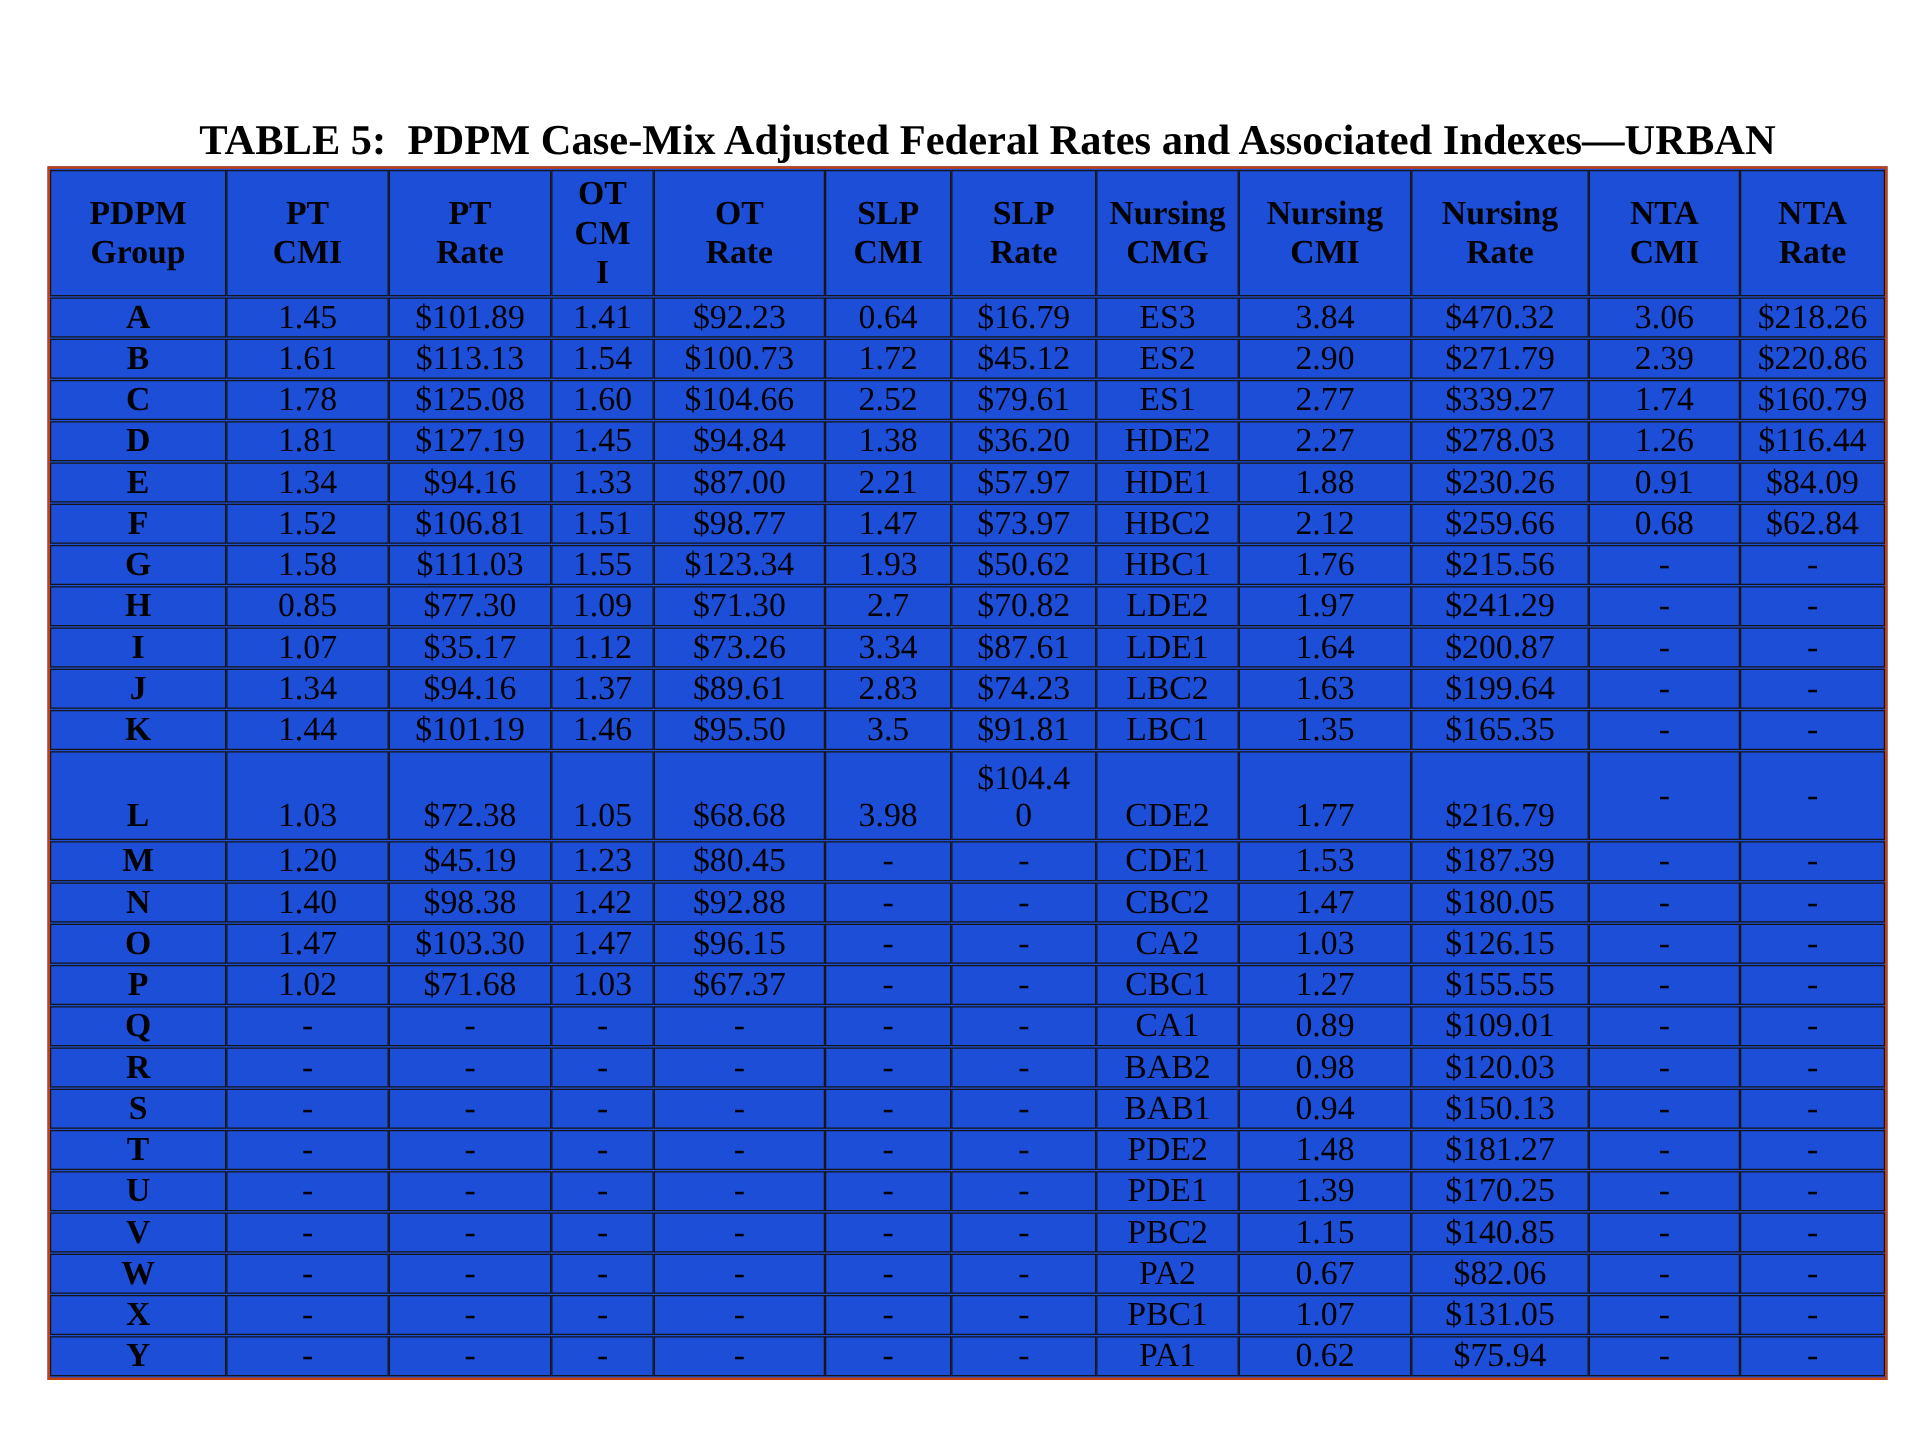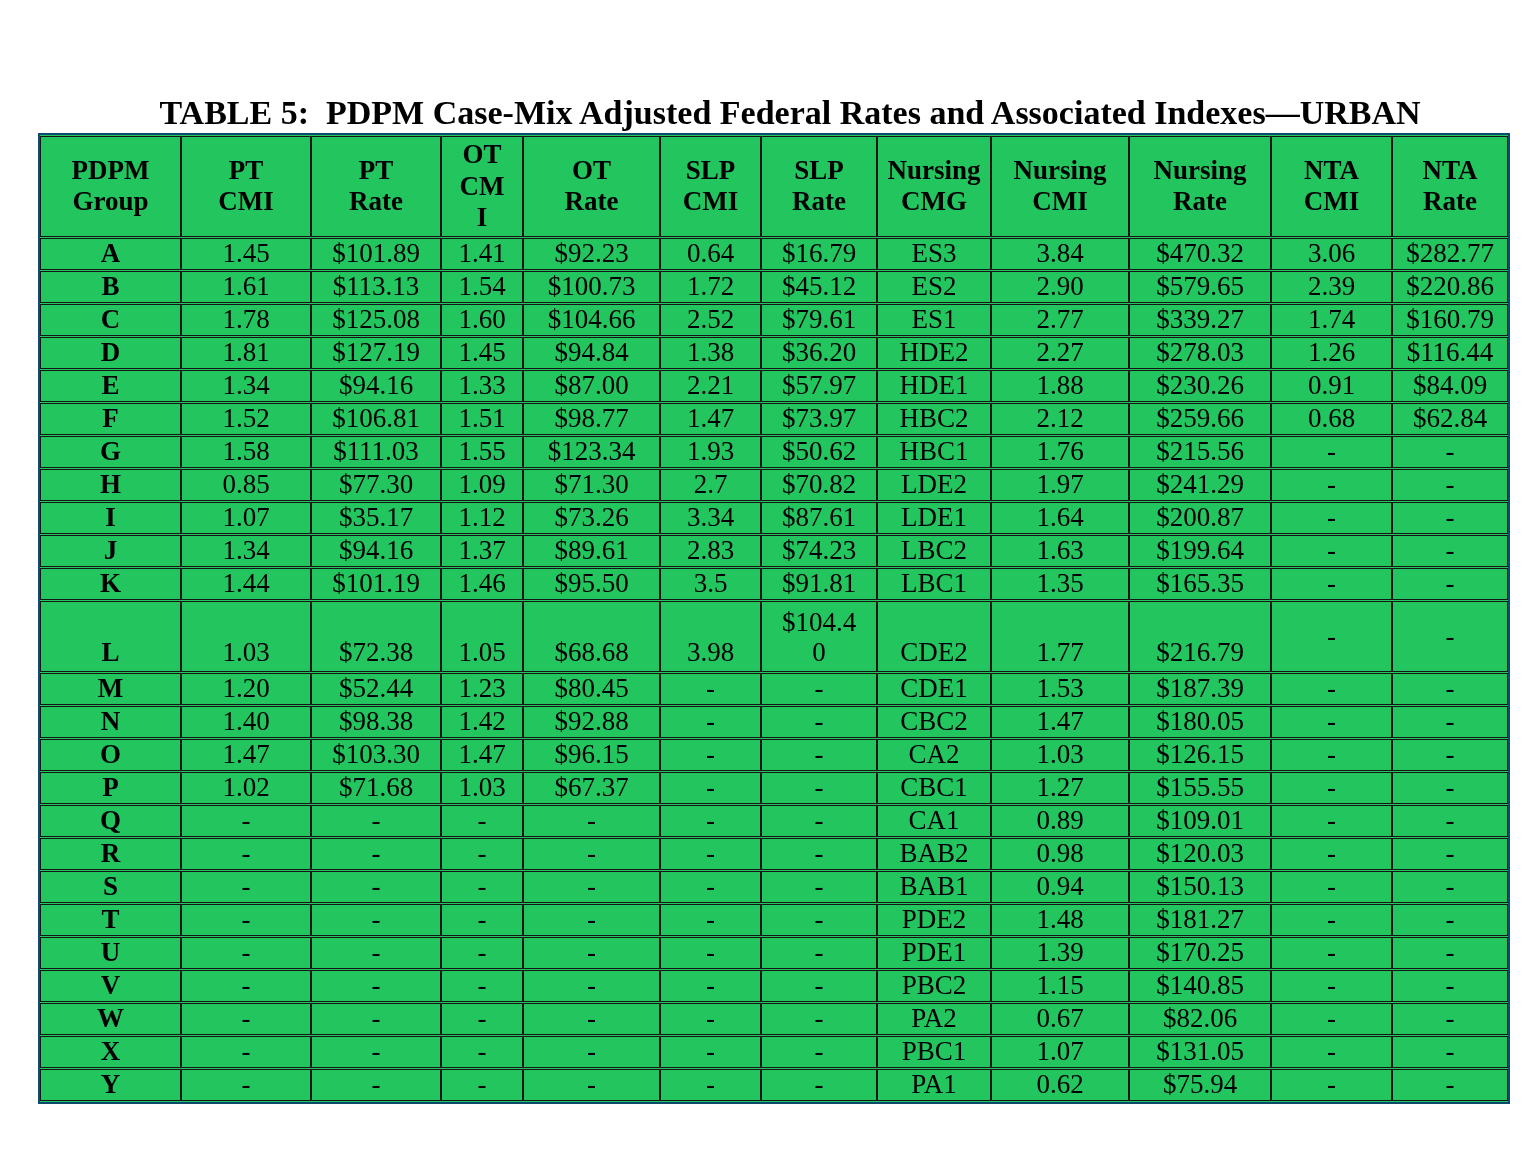--- a/index.html
+++ b/index.html
@@ -24,24 +24,24 @@
     white-space: pre-wrap;
   }
   .table-wrap {
     position: absolute;
     left: 38px;
     top: 133px;
   }
   table.rates {
     border-collapse: separate;
     border-spacing: 0 1px;
-    border: 2px solid #0c4a6e;
+    border: 2px solid #c2410c;
     table-layout: fixed;
     width: 1468px;
-    background: #22c55e;
+    background: #1d4ed8;
   }
   table.rates th {
     border: 1px solid #161616;
     box-sizing: border-box;
     height: 95px;
     font-weight: bold;
     font-size: 27px;
     line-height: 1.17;
     white-space: pre-line;
     text-align: center;
@@ -132,33 +132,33 @@
             <td>1.45</td>
             <td>$101.89</td>
             <td>1.41</td>
             <td>$92.23</td>
             <td>0.64</td>
             <td>$16.79</td>
             <td>ES3</td>
             <td>3.84</td>
             <td>$470.32</td>
             <td>3.06</td>
-            <td>$282.77</td>
+            <td>$218.26</td>
           </tr>
           <tr>
             <td class="group">B</td>
             <td>1.61</td>
             <td>$113.13</td>
             <td>1.54</td>
             <td>$100.73</td>
             <td>1.72</td>
             <td>$45.12</td>
             <td>ES2</td>
             <td>2.90</td>
-            <td>$579.65</td>
+            <td>$271.79</td>
             <td>2.39</td>
             <td>$220.86</td>
           </tr>
           <tr>
             <td class="group">C</td>
             <td>1.78</td>
             <td>$125.08</td>
             <td>1.60</td>
             <td>$104.66</td>
             <td>2.52</td>
@@ -292,21 +292,21 @@
 0</td>
             <td>CDE2</td>
             <td>1.77</td>
             <td>$216.79</td>
             <td class="dash-mid">-</td>
             <td class="dash-mid">-</td>
           </tr>
           <tr>
             <td class="group">M</td>
             <td>1.20</td>
-            <td>$52.44</td>
+            <td>$45.19</td>
             <td>1.23</td>
             <td>$80.45</td>
             <td>-</td>
             <td>-</td>
             <td>CDE1</td>
             <td>1.53</td>
             <td>$187.39</td>
             <td>-</td>
             <td>-</td>
           </tr>

